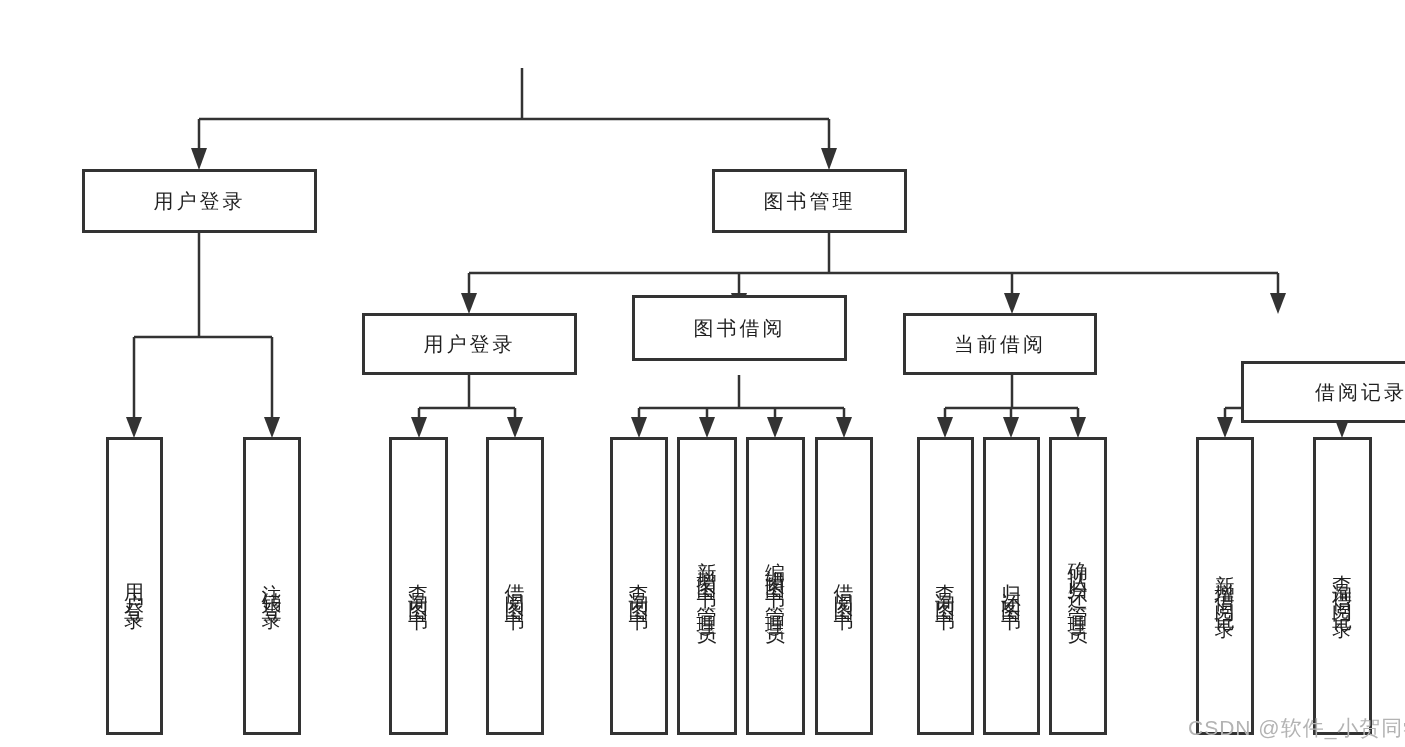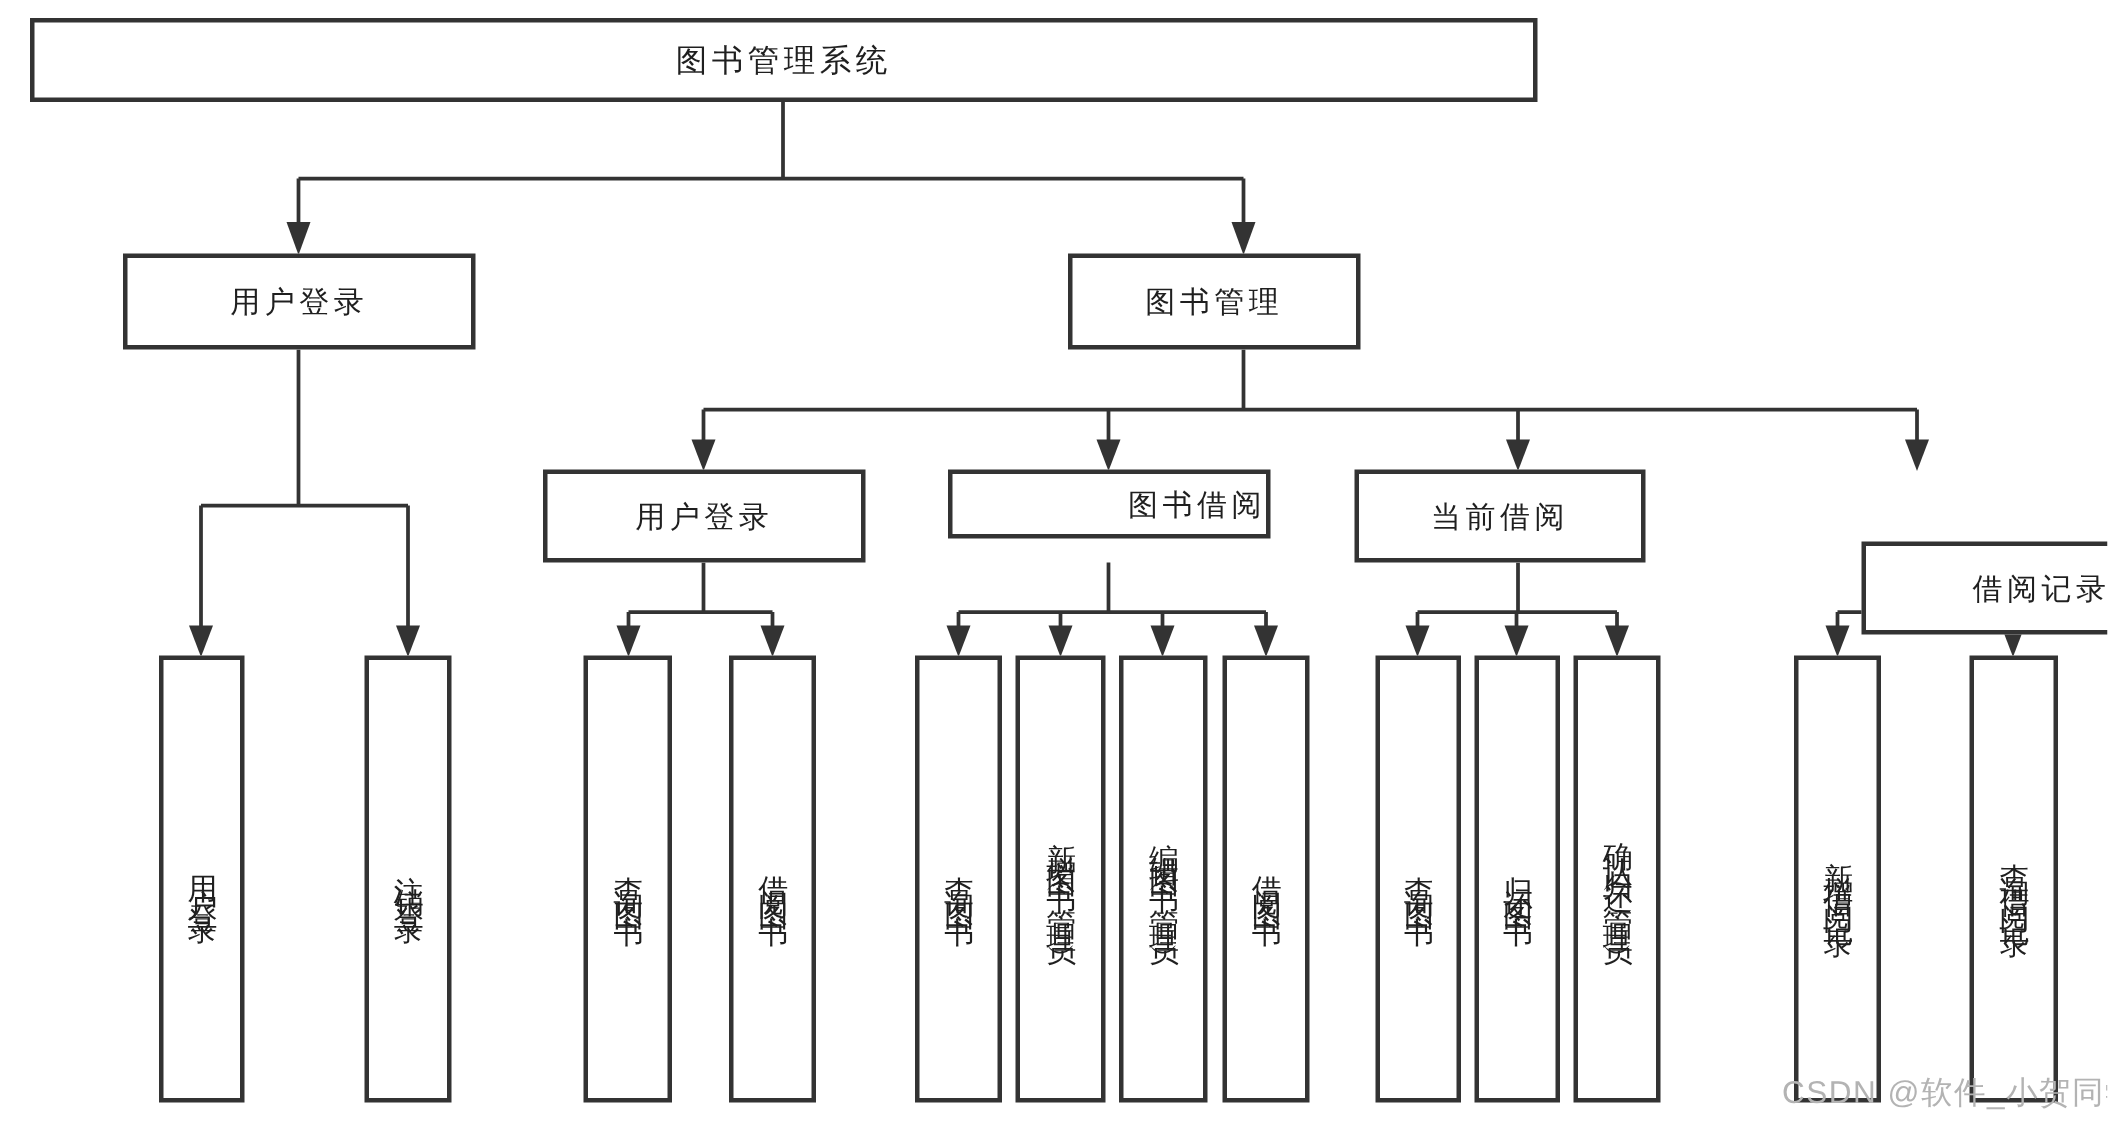--- a/index.html
+++ b/index.html
@@ -129,35 +129,32 @@
       <polygon points="767,417 783,417 775,438"></polygon>
       <polygon points="836,417 852,417 844,438"></polygon>
       <polygon points="937,417 953,417 945,438"></polygon>
       <polygon points="1003,417 1019,417 1011,438"></polygon>
       <polygon points="1070,417 1086,417 1078,438"></polygon>
       <polygon points="1217,417 1233,417 1225,438"></polygon>
       <polygon points="1334,417 1350,417 1342,438"></polygon>
     </g>
   </svg>
 
-  <div class="box h root-box" style="left:20px; top:12px; width:1005px; height:56px;">
-    <span>图书管理系统</span>
-  </div>
 
   <div class="box h" style="left:82px; top:169px; width:235px; height:64px;">
     <span>用户登录</span>
   </div>
   <div class="box h" style="left:712px; top:169px; width:195px; height:64px;">
     <span>图书管理</span>
   </div>
 
   <div class="box h" style="left:362px; top:313px; width:215px; height:62px;">
     <span>用户登录</span>
   </div>
-  <div class="box h" style="left:632px; top:313px; width:215px; height:46px;justify-content:flex-end;">
+  <div class="box h" style="left:632px; top:295px; width:215px; height:66px;">
     <span>图书借阅</span>
   </div>
   <div class="box h" style="left:903px; top:313px; width:194px; height:62px;">
     <span>当前借阅</span>
   </div>
   <div class="box h" style="left:1241px; top:313px; width:240px; height:62px;margin-top:48px;">
     <span>借阅记录</span>
   </div>
 
   <div class="box v" style="left:106px; top:437px; width:57px; height:298px;">

